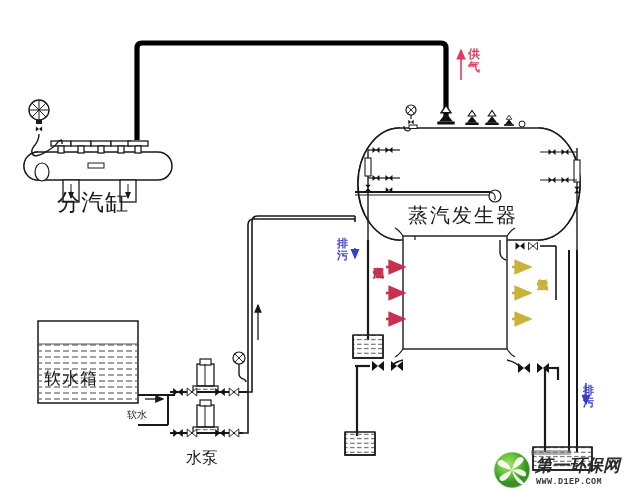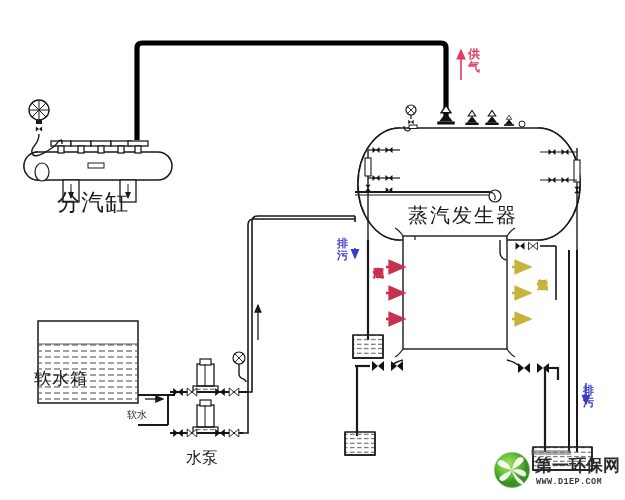--- a/index.html
+++ b/index.html
@@ -9,30 +9,30 @@
     font-family:"DejaVu Sans","Liberation Sans",sans-serif;
     overflow:hidden;
     position:relative;
   }
   #diagram{position:absolute;left:0;top:0;width:625px;height:500px;}
   .lbl{position:absolute;white-space:pre;line-height:1.05;pointer-events:none;}
   .v-lbl{writing-mode:vertical-rl;text-orientation:upright;}
 
   #lbl-header-tank{left:57px;top:190px;font-size:23px;color:#1a1a1a;letter-spacing:1px;}
   #lbl-generator{left:408px;top:161px;font-size:20px;color:#1a1a1a;letter-spacing:2px;margin-top:44px;}
-  #lbl-soft-tank{left:34px;top:370px;font-size:17px;color:#1a1a1a;letter-spacing:1px;}
+  #lbl-soft-tank{left:44px;top:370px;font-size:17px;color:#1a1a1a;letter-spacing:1px;}
   #lbl-soft-water{left:127px;top:410px;font-size:10px;color:#1a1a1a;text-align:right;}
   #lbl-pump{left:186px;top:450px;font-size:16px;color:#1a1a1a;}
   #lbl-supply{left:468px;top:48px;font-size:12px;color:#e8365d;font-weight:bold;}
   #lbl-blow1{left:337px;top:238px;font-size:11px;color:#3b3bc8;font-weight:bold;}
   #lbl-blow2{left:583px;top:385px;font-size:11px;color:#3b3bc8;font-weight:bold;}
   #lbl-hot-gas{left:372px;top:258px;font-size:11px;color:#c8304e;font-weight:bold;}
   #lbl-cold-gas{left:536px;top:270px;font-size:11px;color:#c9b23a;font-weight:bold;}
   #wm-text{position:absolute;left:535px;top:457px;font-size:17px;font-weight:bold;
-    color:#2b2b2b;letter-spacing:0px;line-height:1;}
+    color:#2b2b2b;letter-spacing:0px;line-height:1;font-style:italic;}
   #wm-url{position:absolute;left:536px;top:478px;font-size:8.5px;font-weight:bold;
     color:#3a3a3a;letter-spacing:0.4px;font-family:Liberation Mono, monospace;}
 </style>
 </head>
 <body>
 
 <svg id="diagram" viewBox="0 0 625 500">
   <defs>
     <marker id="ar-red" markerWidth="7" markerHeight="7" refX="6" refY="3" orient="auto">
       <path d="M0,0 L7,3 L0,6 z" fill="#c8304e"></path>

